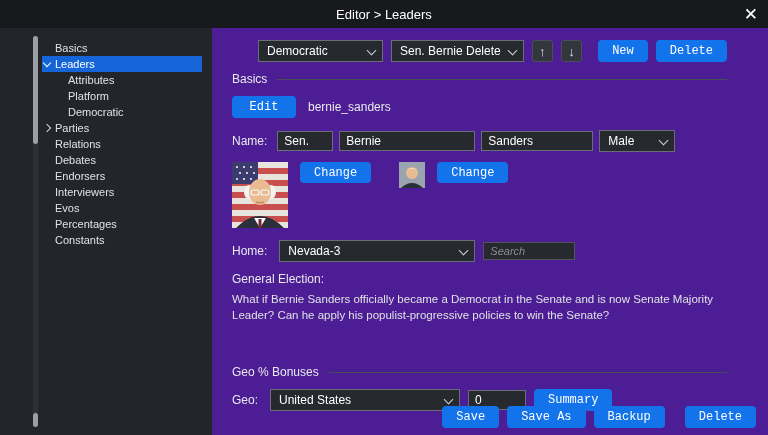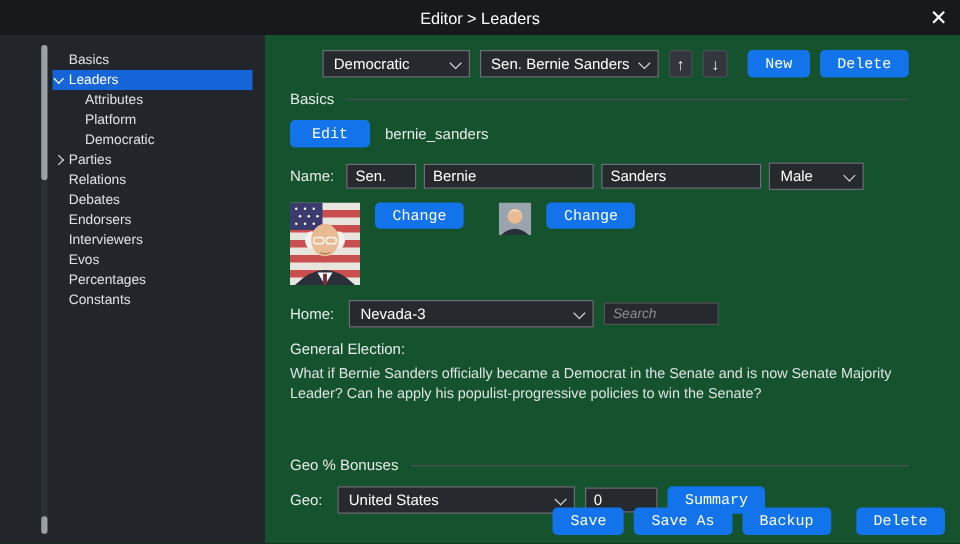--- a/index.html
+++ b/index.html
@@ -1,19 +1,19 @@
 <!DOCTYPE html>
 <html><head>
 <meta charset="utf-8">
 <style>
   * { box-sizing: border-box; margin: 0; padding: 0; }
   html, body { background: #0e1012; }
   body { font-family: "Liberation Sans", sans-serif; }
 
-  .window { position: relative; width: 768px; height: 435px; background: #14532d; color: #e8eaed; overflow: hidden; }
+  .window { position: relative; width: 768px; height: 435px; background: #4c1d95; color: #e8eaed; overflow: hidden; }
 
   
   .titlebar { position: absolute; top: 0; left: 0; right: 0; height: 28px; background: #17191d; display: flex; align-items: center; justify-content: center; }
   .titlebar .title { font-size: 13px; color: #ffffff; }
   .close-btn { position: absolute; right: 10px; top: 0; height: 28px; display: flex; align-items: center; font-size: 17px; color: #ffffff; cursor: pointer; }
 
   
   .sidebar { position: absolute; top: 28px; left: 0; width: 212px; bottom: 0; background: #22262b; font-size: 11px; }
   .sb-track { position: absolute; left: 33px; top: 8px; bottom: 8px; width: 5px; background: #2b3036; border-radius: 3px; }
   .sb-thumb { position: absolute; left: 0; top: 0; width: 5px; height: 108px; background: #9aa0a6; border-radius: 3px; }
@@ -51,21 +51,21 @@
   .section-label { font-size: 12px; color: #e8eaed; }
 
   .edit-row { display: flex; align-items: center; gap: 12px; margin-bottom: 12px; }
   .leader-id { font-size: 12px; color: #e8eaed; }
 
   .name-row { display: flex; align-items: center; gap: 6px; margin-bottom: 10px; }
   .field-label { margin-right: 4px; }
   .input { background: #26292e; border: 1px solid #6a6f76; color: #ffffff; height: 20px; font-size: 12px; padding: 0 6px; font-family: inherit; }
   .w-title { width: 56px; }
   .w-first { width: 136px; }
-  .w-last { width: 128px; }
+  .w-last { width: 112px; }
   .w-bonus { width: 58px; }
 
   .photo-row { display: flex; align-items: flex-start; gap: 12px; margin: 2px 0 12px; }
   .photo-big { width: 56px; height: 66px; display: block; }
   .photo-small { width: 26px; height: 26px; display: block; margin-left: 16px; }
 
   .home-row { display: flex; align-items: center; gap: 8px; margin: 12px 0 10px; }
   .search-input { width: 92px; height: 18px; background: #26292e; border: 1px solid #50555b; color: #cfd2d6; font-size: 11px; padding: 0 6px; font-family: inherit; }
   .search-input::placeholder { color: #8a8f95; font-style: italic; }
 
@@ -111,21 +111,21 @@
   </div>
 
   <div class="main">
 
     <div class="toolbar-row">
       <div class="select w-party">
         <span>Democratic</span>
         <span class="chevron"></span>
       </div>
       <div class="select w-leader">
-        <span>Sen. Bernie Sanders</span>
+        <span>Sen. Bernie Delete</span>
         <span class="chevron"></span>
       </div>
       <div class="icon-btn">
           <span>↑</span>
         </div>
       <div class="icon-btn">
           <span>↓</span>
         </div>
       <div class="spacer"></div>
       <button class="btn">New</button>

